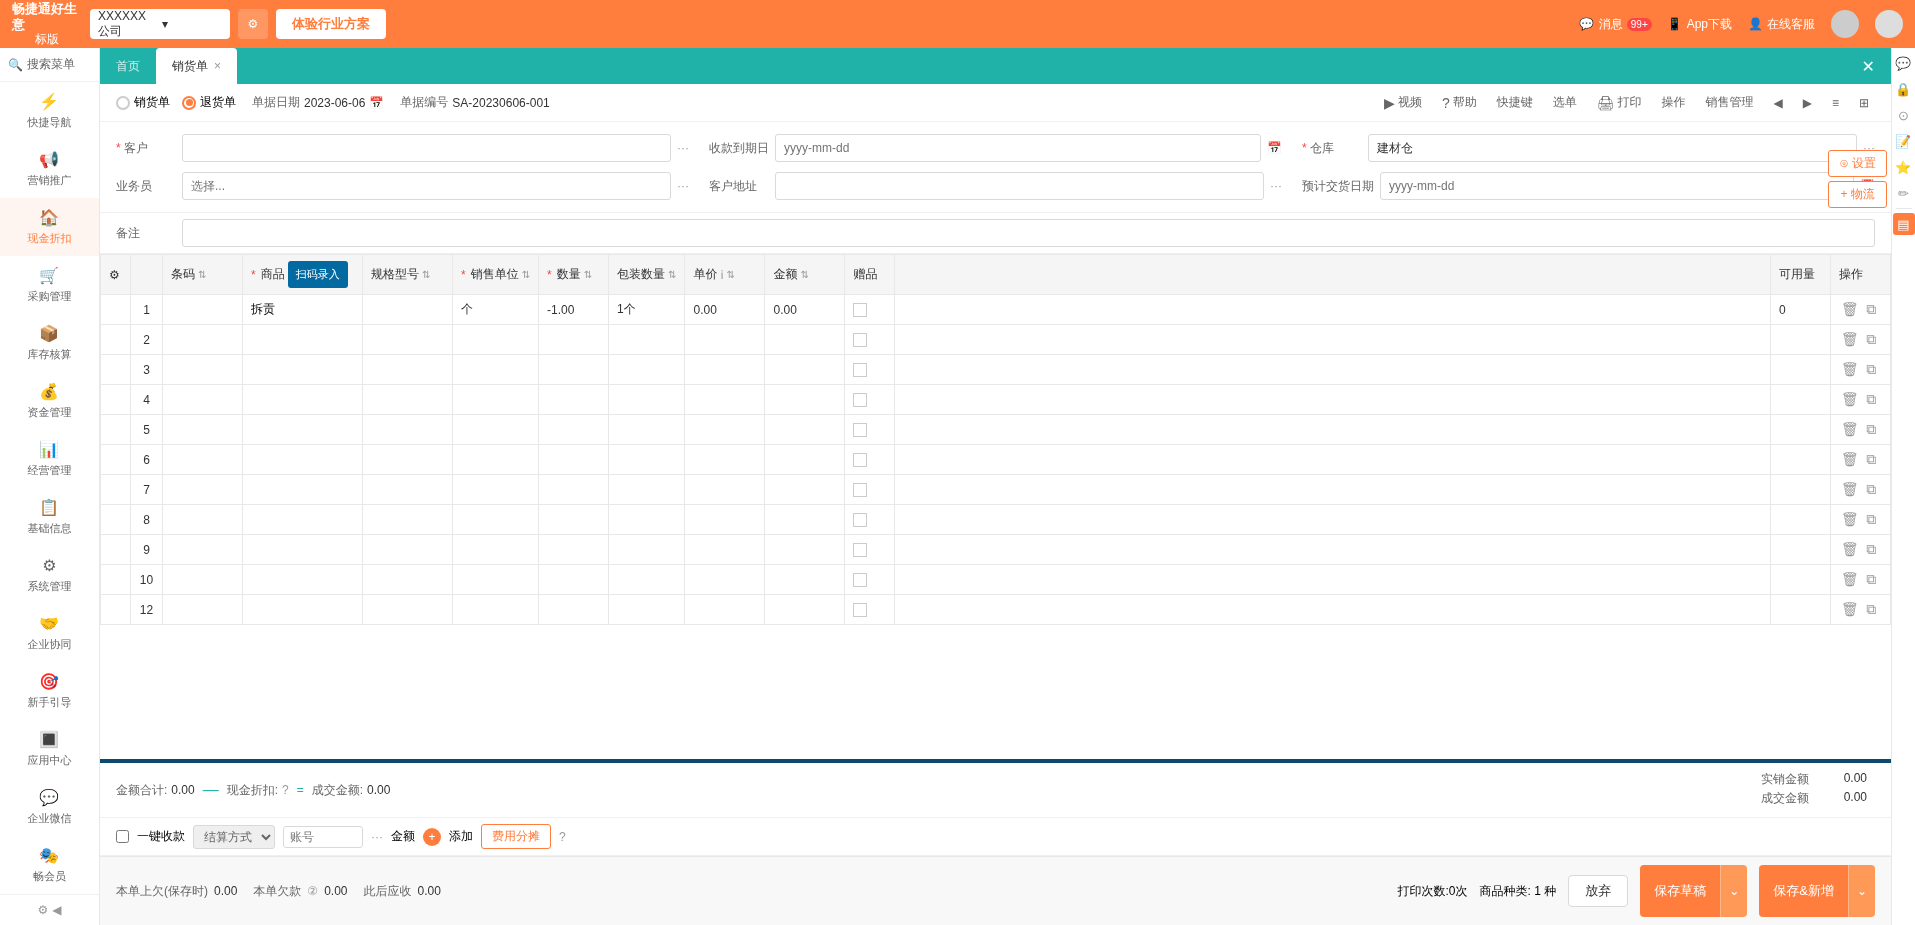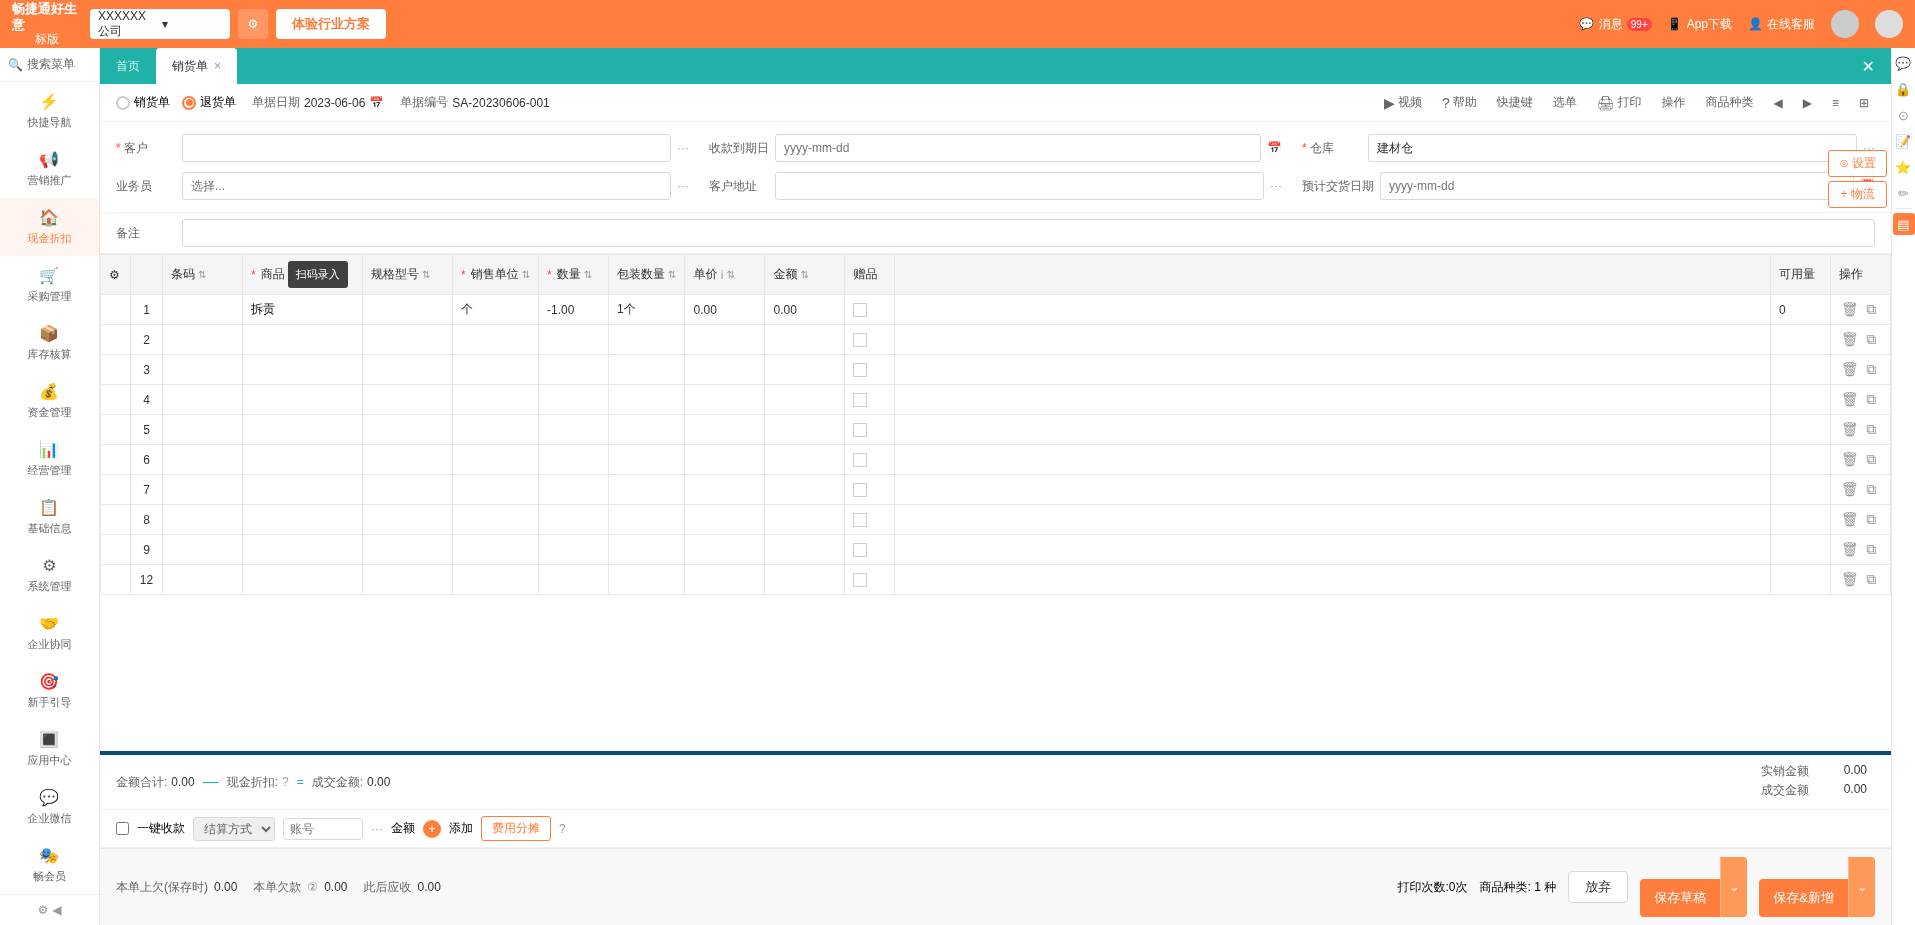--- a/index.html
+++ b/index.html
@@ -308,21 +308,21 @@
     .col-unit { width: 70px; }
     .col-qty { width: 70px; }
     .col-pkgqty { width: 70px; }
     .col-price { width: 80px; }
     .col-amount { width: 80px; }
     .col-gift { width: 50px; }
     .col-avail { width: 60px; }
     .col-ops { width: 60px; }
     .text-red { color: #ff4444; }
     .scan-btn {
-      background: #404040;
+      background: #0369a1;
       color: white;
       border: none;
       border-radius: 3px;
       padding: 6px 8px;
       cursor: pointer;
       font-size: 11px;
     }
     .required-star { color: #ff4444; margin-right: 2px; }
     .sort-icon { color: #999; font-size: 10px; }
     .col-header-inner { display: flex; align-items: center; gap: 3px; }
@@ -410,24 +410,23 @@
     }
     .action-btn-group {
       display: flex;
       gap: 0;
     }
     .action-btn-group .main-btn {
       background: #ff7e3d;
       color: white;
       border: none;
       border-radius: 4px 0 0 4px;
-      padding: 10px 14px;
+      padding: 17px 14px;
       cursor: pointer;
       font-size: 13px;
-      margin-top: 22px;
     }
     .action-btn-group .dropdown-btn {
       background: #ff9957;
       color: white;
       border: none;
       border-radius: 0 4px 4px 0;
       padding: 6px 8px;
       cursor: pointer;
       border-left: 1px solid rgba(255,255,255,0.3);
     }
@@ -634,21 +633,21 @@
             <span>选单</span>
           </div>
           <div class="toolbar-btn">
             <span class="toolbar-icon">🖨</span>
             <span>打印</span>
           </div>
           <div class="toolbar-btn">
             <span>操作</span>
           </div>
           <div class="toolbar-btn">
-            <span>商品种类</span>
+            <span>销售管理</span>
           </div>
           <div class="toolbar-btn">◀</div>
           <div class="toolbar-btn">▶</div>
           <div class="toolbar-btn">≡</div>
           <div class="toolbar-btn">⊞</div>
         </div>
       </div>
 
       <div class="form-fields">
 
@@ -934,20 +933,39 @@
       <td class="col-gift"><span class="checkbox"></span></td>
       <td style="min-width:200px;"></td>
       <td class="col-avail"></td>
       <td class="col-ops">
         <span class="ops-btn">🗑</span>
         <span class="ops-btn">⧉</span>
       </td>
     </tr>
                 <tr>
       <td class="gear-col"></td>
+      <td class="col-num">10</td>
+      <td class="col-barcode"><input type="text" style="border: none; width: 100%; outline: none;" value=""></td>
+      <td class="col-product"><input type="text" style="border: none; width: 100%; outline: none;" value=""></td>
+      <td class="col-spec"><input type="text" style="border: none; width: 100%; outline: none;" value=""></td>
+      <td class="col-unit"></td>
+      <td class="col-qty "></td>
+      <td class="col-pkgqty"></td>
+      <td class="col-price"></td>
+      <td class="col-amount"></td>
+      <td class="col-gift"><span class="checkbox"></span></td>
+      <td style="min-width:200px;"></td>
+      <td class="col-avail"></td>
+      <td class="col-ops">
+        <span class="ops-btn">🗑</span>
+        <span class="ops-btn">⧉</span>
+      </td>
+    </tr>
+                <tr>
+      <td class="gear-col"></td>
       <td class="col-num">12</td>
       <td class="col-barcode"><input type="text" style="border: none; width: 100%; outline: none;" value=""></td>
       <td class="col-product"><input type="text" style="border: none; width: 100%; outline: none;" value=""></td>
       <td class="col-spec"><input type="text" style="border: none; width: 100%; outline: none;" value=""></td>
       <td class="col-unit"></td>
       <td class="col-qty "></td>
       <td class="col-pkgqty"></td>
       <td class="col-price"></td>
       <td class="col-amount"></td>
       <td class="col-gift"><span class="checkbox"></span></td>

